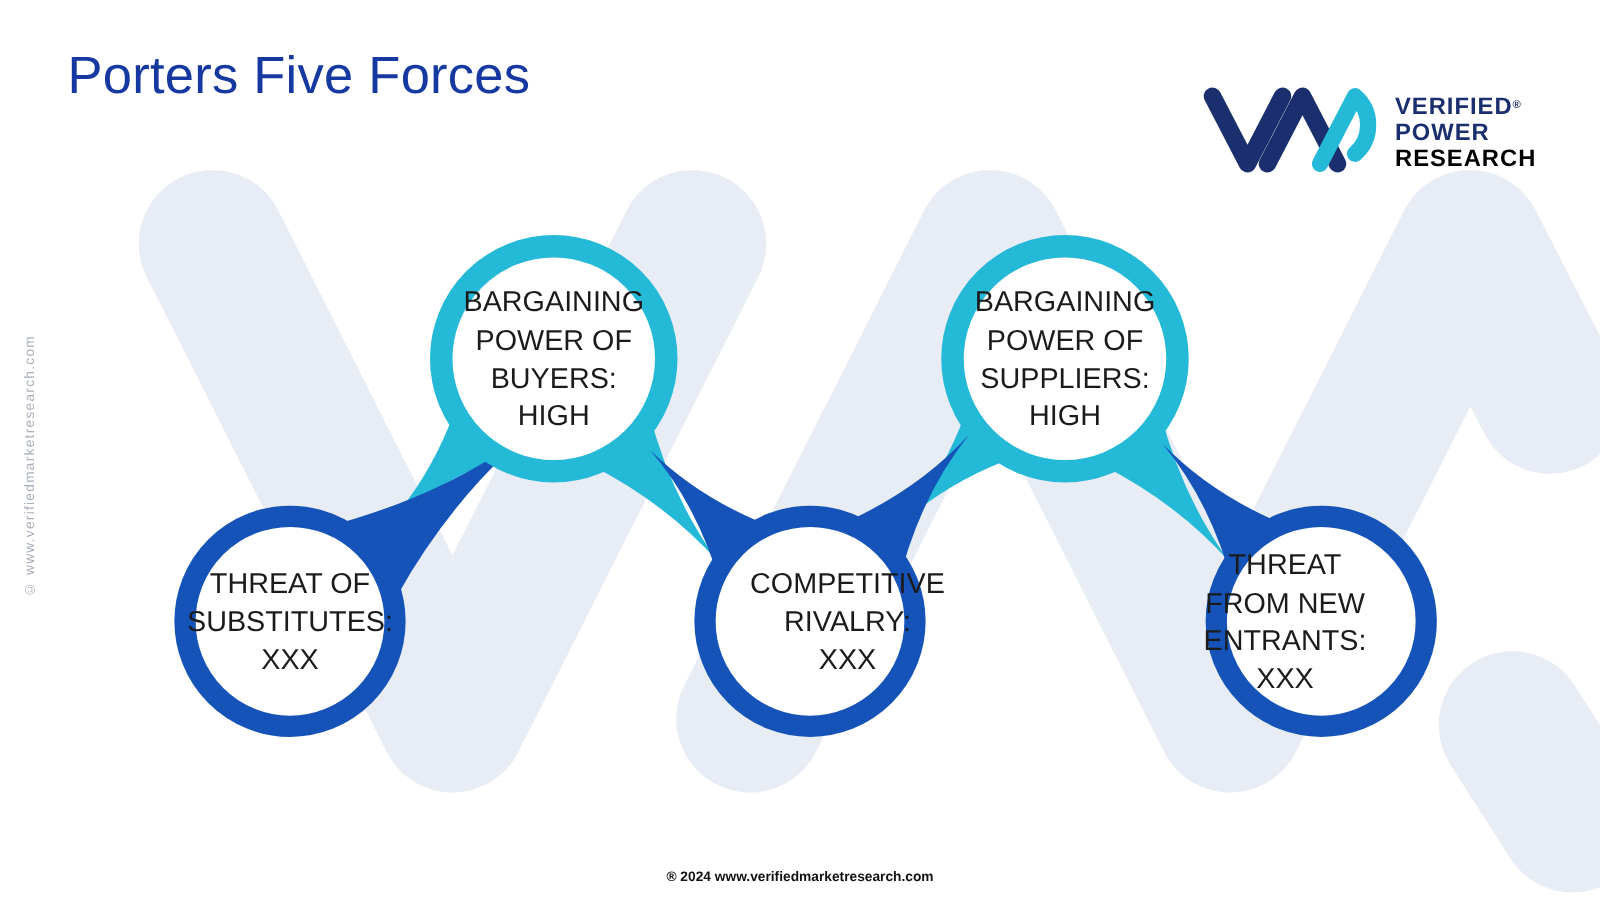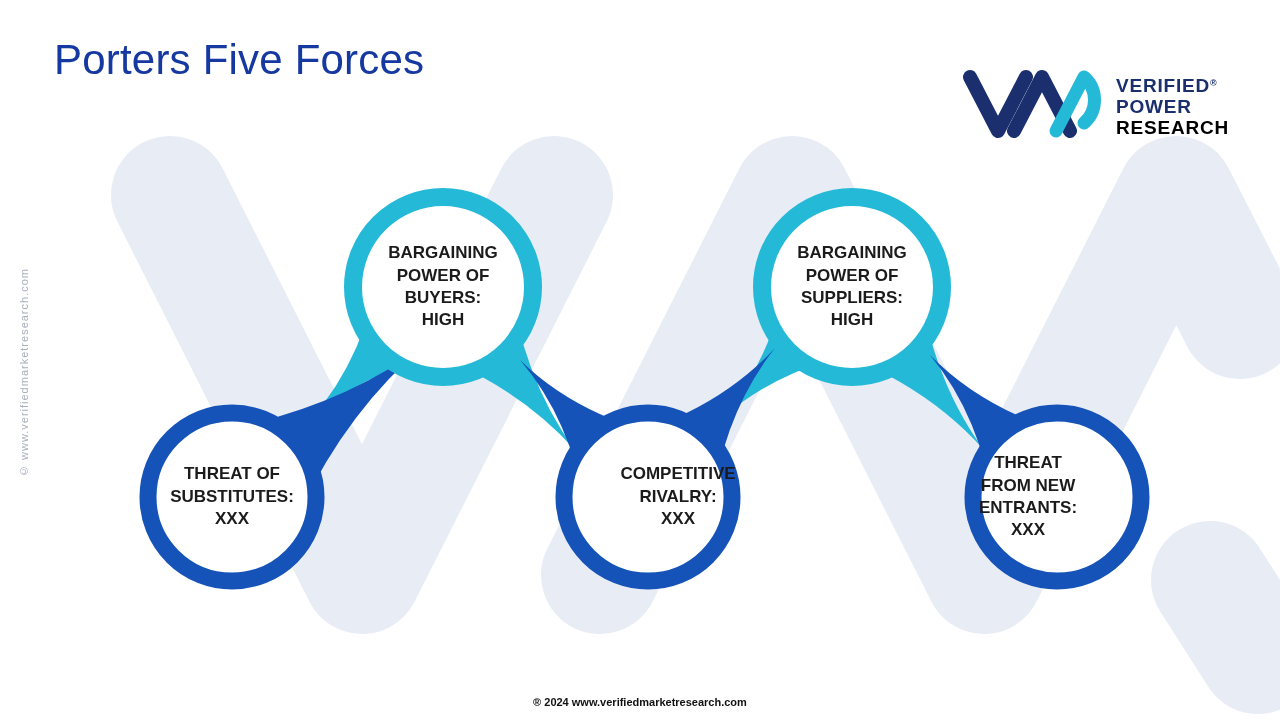--- a/index.html
+++ b/index.html
@@ -22,21 +22,21 @@
     font-size:19px;font-weight:bold;line-height:21px;letter-spacing:0.8px;
   }
   .brand-line1,.brand-line2{color:#1B2F6E;}
   .brand-line3{color:#000000;}
   .brand-reg{font-size:9px;vertical-align:top;position:relative;top:-2px;color:#1B2F6E;}
   .diagram-svg{position:absolute;left:0;top:0;width:1280px;height:720px;z-index:1;}
   .node-label{
     position:absolute;z-index:2;width:180px;height:180px;
     display:flex;align-items:center;justify-content:center;
     text-align:center;white-space:pre-line;
-    font-size:17px;font-weight:700;color:#1B1B1B;line-height:1.32;
+    font-size:23px;font-weight:400;color:#1B1B1B;line-height:1.32;
   }
   .node-1{left:142px;top:407px;}
   .node-2{left:353px;top:197px;}
   .node-3{left:588px;top:407px;}
   .node-4{left:762px;top:197px;}
   .node-5{left:938px;top:407px;}
   .side-watermark{
     position:absolute;left:18px;top:268px;z-index:2;
     writing-mode:vertical-rl;transform:rotate(180deg);
     font-size:11px;color:#A9AEBB;letter-spacing:1px;

